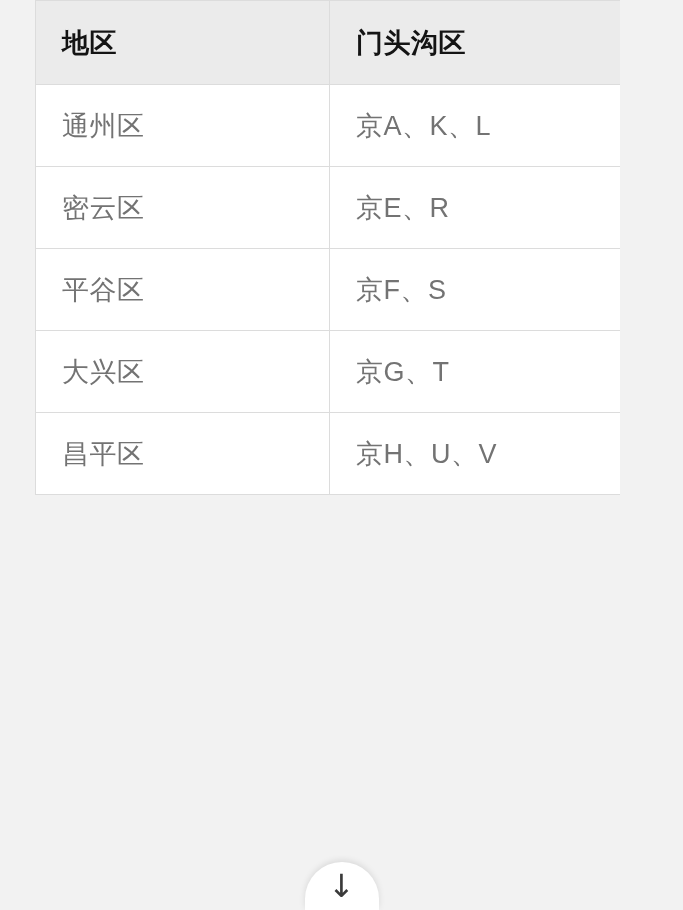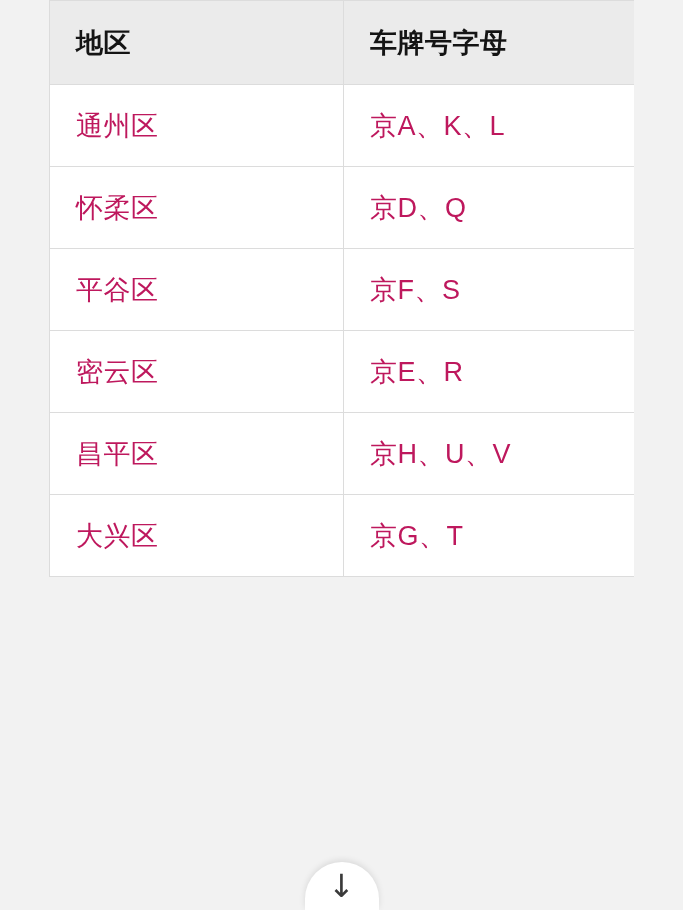--- a/index.html
+++ b/index.html
@@ -13,42 +13,42 @@
   }
   .page {
     position: relative;
     width: 683px;
     height: 910px;
     background: #f2f2f2;
     box-sizing: border-box;
   }
   .table-wrap {
     position: absolute;
-    left: 49px;
+    left: 35px;
     top: 0;
     width: 585px;
     overflow: hidden;
   }
   table.plate-table {
     border-collapse: collapse;
     width: 585px;
     table-layout: fixed;
     background: #ffffff;
   }
   table.plate-table col.col-region { width: 294px; }
   table.plate-table col.col-letters { width: 291px; }
   table.plate-table th,
   table.plate-table td {
     border: 1px solid #dcdcdc;
     padding: 0 26px;
     height: 82px;
     vertical-align: middle;
     text-align: left;
     font-size: 27px;
-    color: #be185d;
+    color: #737373;
     font-weight: normal;
     letter-spacing: 0.5px;
     box-sizing: border-box;
   }
   table.plate-table thead th {
     background: #ebebeb;
     font-weight: bold;
     color: #141414;
     height: 84px;
   }
@@ -85,47 +85,43 @@
 
   <div class="table-wrap">
     <table class="plate-table">
       <colgroup>
         <col class="col-region">
         <col class="col-letters">
       </colgroup>
       <thead>
         <tr>
           <th>地区</th>
-          <th>车牌号字母</th>
+          <th>门头沟区</th>
         </tr>
       </thead>
       <tbody>
         <tr>
           <td>通州区</td>
           <td>京A、K、L</td>
         </tr>
         <tr>
-          <td>怀柔区</td>
-          <td>京D、Q</td>
+          <td>密云区</td>
+          <td>京E、R</td>
         </tr>
         <tr>
           <td>平谷区</td>
           <td>京F、S</td>
         </tr>
         <tr>
-          <td>密云区</td>
-          <td>京E、R</td>
+          <td>大兴区</td>
+          <td>京G、T</td>
         </tr>
         <tr>
           <td>昌平区</td>
           <td>京H、U、V</td>
-        </tr>
-        <tr>
-          <td>大兴区</td>
-          <td>京G、T</td>
         </tr>
       </tbody>
     </table>
   </div>
 
   <div class="scroll-indicator">
     <span class="arrow">↓</span>
   </div>
 
 </div>

